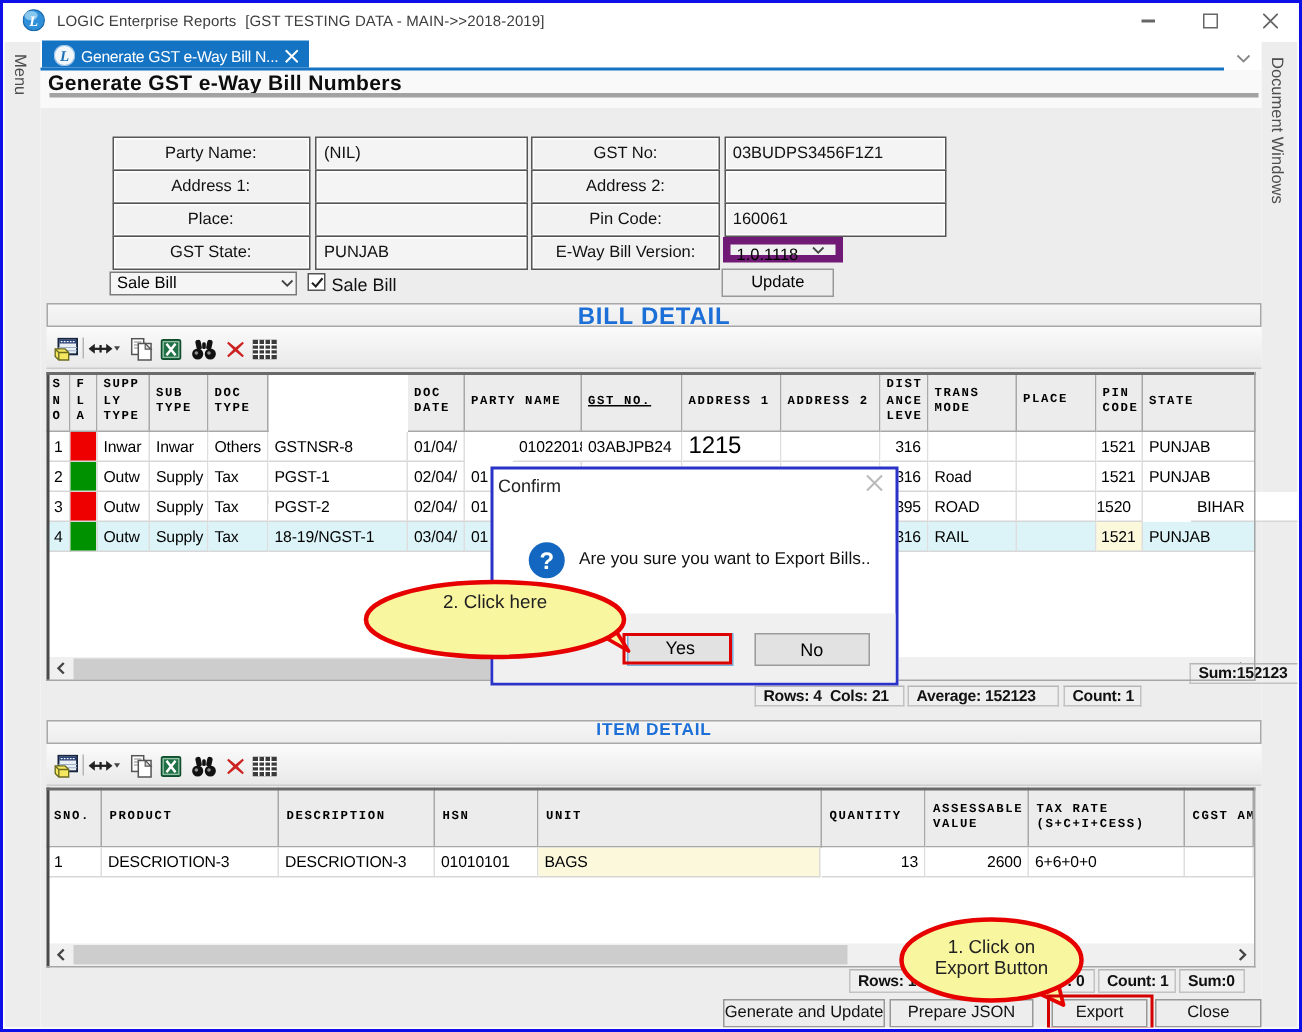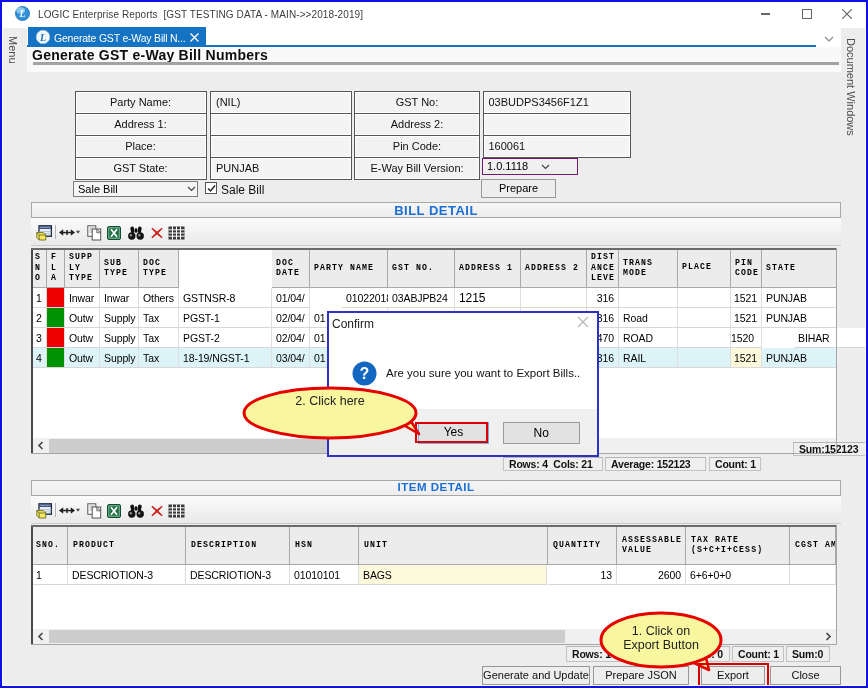--- a/index.html
+++ b/index.html
@@ -50,36 +50,36 @@
 <div style="position:absolute;background:#f4f4f4;border:1.5px solid #565656;box-shadow:inset 0 0 0 1px #ffffff;box-sizing:border-box;font-size:11px;color:#111;text-align:left;padding-left:5px;left:210px;top:113px;width:141.5px;height:23px;line-height:20px;"></div>
 <div style="position:absolute;background:#f2f2f2;border:1.5px solid #565656;box-shadow:inset 0 0 0 1px #ffffff;box-sizing:border-box;font-size:11px;color:#111;text-align:center;left:354px;top:113px;width:126px;height:23px;line-height:20px;">Address 2:</div>
 <div style="position:absolute;background:#f4f4f4;border:1.5px solid #565656;box-shadow:inset 0 0 0 1px #ffffff;box-sizing:border-box;font-size:11px;color:#111;text-align:left;padding-left:5px;left:482.5px;top:113px;width:148.5px;height:23px;line-height:20px;"></div>
 <div style="position:absolute;background:#f2f2f2;border:1.5px solid #565656;box-shadow:inset 0 0 0 1px #ffffff;box-sizing:border-box;font-size:11px;color:#111;text-align:center;left:74.5px;top:135px;width:132px;height:23px;line-height:20px;">Place:</div>
 <div style="position:absolute;background:#f4f4f4;border:1.5px solid #565656;box-shadow:inset 0 0 0 1px #ffffff;box-sizing:border-box;font-size:11px;color:#111;text-align:left;padding-left:5px;left:210px;top:135px;width:141.5px;height:23px;line-height:20px;"></div>
 <div style="position:absolute;background:#f2f2f2;border:1.5px solid #565656;box-shadow:inset 0 0 0 1px #ffffff;box-sizing:border-box;font-size:11px;color:#111;text-align:center;left:354px;top:135px;width:126px;height:23px;line-height:20px;">Pin Code:</div>
 <div style="position:absolute;background:#f4f4f4;border:1.5px solid #565656;box-shadow:inset 0 0 0 1px #ffffff;box-sizing:border-box;font-size:11px;color:#111;text-align:left;padding-left:5px;left:482.5px;top:135px;width:148.5px;height:23px;line-height:20px;">160061</div>
 <div style="position:absolute;background:#f2f2f2;border:1.5px solid #565656;box-shadow:inset 0 0 0 1px #ffffff;box-sizing:border-box;font-size:11px;color:#111;text-align:center;left:74.5px;top:157px;width:132px;height:23px;line-height:20px;">GST State:</div>
 <div style="position:absolute;background:#f4f4f4;border:1.5px solid #565656;box-shadow:inset 0 0 0 1px #ffffff;box-sizing:border-box;font-size:11px;color:#111;text-align:left;padding-left:5px;left:210px;top:157px;width:141.5px;height:23px;line-height:20px;">PUNJAB</div>
 <div style="position:absolute;background:#f2f2f2;border:1.5px solid #565656;box-shadow:inset 0 0 0 1px #ffffff;box-sizing:border-box;font-size:11px;color:#111;text-align:center;left:354px;top:157px;width:126px;height:23px;line-height:20px;">E-Way Bill Version:</div>
-<div style="position:absolute;left:482px;top:158px;width:96px;height:17px;background:#f0f0f0;border:1px solid #701a75;box-sizing:border-box;font-size:11px;line-height:15px;padding-left:4px;">1.0.1118</div>
+<div style="position:absolute;left:482px;top:158px;width:80px;height:17px;background:#f0f0f0;border:5px solid #701a75;box-sizing:border-box;font-size:11px;line-height:15px;padding-left:4px;">1.0.1118</div>
 <svg class="abs" style="left:541px;top:164px;" width="9" height="6" viewBox="0 0 9 6">
     <path d="M1 1 L4.5 4.5 L8 1" stroke="#444" stroke-width="1.2" fill="none"></path>
   </svg>
 <div style="position:absolute;left:73px;top:181px;width:125px;height:16px;background:#f5f5f5;border:1px solid #7a7a7a;box-sizing:border-box;font-size:11px;line-height:14px;padding-left:4px;">Sale Bill</div>
 <svg class="abs" style="left:187px;top:186px;" width="9" height="6" viewBox="0 0 9 6">
     <path d="M1 1 L4.5 4.5 L8 1" stroke="#444" stroke-width="1.2" fill="none"></path>
   </svg>
 <div style="position:absolute;left:205px;top:182px;width:12px;height:12px;background:#fff;border:1px solid #555;box-sizing:border-box;"></div>
 <svg class="abs" style="left:206.5px;top:183.5px;" width="9" height="9" viewBox="0 0 9 9">
     <path d="M1 4.5 L3.5 7 L8 1.5" stroke="#222" stroke-width="1.4" fill="none"></path>
   </svg>
 <div style="position:absolute;left:221px;top:183px;font-size:12px;color:#111;">Sale Bill</div>
-<div style="position:absolute;left:481px;top:179px;width:75px;height:19px;background:#ededed;border:1px solid #989898;box-sizing:border-box;font-size:11px;text-align:center;line-height:17px;">Prepare</div>
+<div style="position:absolute;left:481px;top:179px;width:75px;height:19px;background:#ededed;border:1px solid #989898;box-sizing:border-box;font-size:11px;text-align:center;line-height:17px;">Update</div>
 <div style="position:absolute;left:31px;top:201.5px;width:810px;height:16px;background:linear-gradient(#f6f6f6,#ededed);border:1px solid #a8a8a8;box-sizing:border-box;"></div>
-<div style="position:absolute;left:31px;top:203.0px;width:810px;font-size:13px;font-weight:bold;color:#1b6fd6;text-align:center;letter-spacing:0.5px;">BILL DETAIL</div>
+<div style="position:absolute;left:31px;top:203.0px;width:810px;font-size:16px;font-weight:bold;color:#1b6fd6;text-align:center;letter-spacing:0.5px;">BILL DETAIL</div>
 <div style="position:absolute;left:31px;top:217.5px;width:810px;height:28.5px;background:linear-gradient(#fbfbfb,#e9e9e9);border-bottom:1px solid #cccccc;box-sizing:border-box;"></div>
 <svg class="abs" style="left:36px;top:225.0px;" width="16" height="16" viewBox="0 0 16 16">
 <rect x="3" y="0.8" width="12.4" height="10.4" fill="#e9eef5" stroke="#16243d" stroke-width="1.3"></rect>
 <rect x="3.6" y="1.4" width="11.2" height="2.6" fill="#273f77"></rect>
 <path d="M4.5 2.7 h1.2 M6.5 2.7 h1.2 M8.5 2.7 h1.2 M10.5 2.7 h1.2 M12.5 2.7 h1.2" stroke="#fff" stroke-width="0.9"></path>
 <path d="M3 6.6 L15.4 6.6 M3 8.8 L15.4 8.8" stroke="#9bb0c8" stroke-width="0.7"></path>
 <path d="M0.8 7.6 L7.4 7.6 L9.8 10 L9.8 15 L3.2 15 L0.8 12.6 Z" fill="#f5e760" stroke="#6b6b20" stroke-width="0.9"></path>
 <path d="M0.8 7.6 L3.2 10 L9.8 10 M3.2 10 L3.2 15" fill="none" stroke="#6b6b20" stroke-width="0.9"></path>
 </svg>
 <div style="position:absolute;left:55px;top:225.0px;width:1px;height:14px;background:#b5b5b5;"></div>
@@ -135,21 +135,21 @@
   </div>
 <div style="position:absolute;left:179px;top:248px;width:93px;height:40px;border-right:1px solid #a8a8a8;border-bottom:5px solid #0f172a;box-sizing:border-box;background:#ececec;font-family:'Liberation Mono',monospace;font-size:8.2px;letter-spacing:1.1px;font-weight:bold;color:#000;line-height:10.5px;padding:1px 0 0 4px;overflow:hidden;display:flex;align-items:center;white-space:nowrap;margin-top:48px;">
     <div>DOC NO.</div>
   </div>
 <div style="position:absolute;left:272px;top:248px;width:38px;height:40px;border-right:1px solid #a8a8a8;border-bottom:1px solid #a8a8a8;box-sizing:border-box;background:#ececec;font-family:'Liberation Mono',monospace;font-size:8.2px;letter-spacing:1.1px;font-weight:bold;color:#000;line-height:10.5px;padding:1px 0 0 4px;overflow:hidden;display:flex;align-items:center;white-space:nowrap;">
     <div>DOC<br>DATE</div>
   </div>
 <div style="position:absolute;left:310px;top:248px;width:78px;height:40px;border-right:1px solid #a8a8a8;border-bottom:1px solid #a8a8a8;box-sizing:border-box;background:#ececec;font-family:'Liberation Mono',monospace;font-size:8.2px;letter-spacing:1.1px;font-weight:bold;color:#000;line-height:10.5px;padding:1px 0 0 4px;overflow:hidden;display:flex;align-items:center;white-space:nowrap;">
     <div>PARTY NAME</div>
   </div>
-<div style="position:absolute;left:388px;top:248px;width:67px;height:40px;border-right:1px solid #a8a8a8;border-bottom:1px solid #a8a8a8;box-sizing:border-box;background:#ececec;font-family:'Liberation Mono',monospace;font-size:8.2px;letter-spacing:1.1px;font-weight:bold;color:#000;line-height:10.5px;padding:1px 0 0 4px;overflow:hidden;display:flex;align-items:center;white-space:nowrap;">
+<div style="position:absolute;left:388px;top:248px;width:67px;height:40px;border-right:1px solid #a8a8a8;border-bottom:1px solid #a8a8a8;box-sizing:border-box;background:#ececec;font-family:'Liberation Mono',monospace;font-size:8.2px;letter-spacing:1.1px;font-weight:bold;color:#000;line-height:10.5px;padding:1px 0 0 4px;overflow:hidden;display:flex;align-items:center;white-space:nowrap;text-decoration:underline;">
     <div>GST NO.</div>
   </div>
 <div style="position:absolute;left:455px;top:248px;width:66px;height:40px;border-right:1px solid #a8a8a8;border-bottom:1px solid #a8a8a8;box-sizing:border-box;background:#ececec;font-family:'Liberation Mono',monospace;font-size:8.2px;letter-spacing:1.1px;font-weight:bold;color:#000;line-height:10.5px;padding:1px 0 0 4px;overflow:hidden;display:flex;align-items:center;white-space:nowrap;">
     <div>ADDRESS 1</div>
   </div>
 <div style="position:absolute;left:521px;top:248px;width:66px;height:40px;border-right:1px solid #a8a8a8;border-bottom:1px solid #a8a8a8;box-sizing:border-box;background:#ececec;font-family:'Liberation Mono',monospace;font-size:8.2px;letter-spacing:1.1px;font-weight:bold;color:#000;line-height:10.5px;padding:1px 0 0 4px;overflow:hidden;display:flex;align-items:center;white-space:nowrap;">
     <div>ADDRESS 2</div>
   </div>
 <div style="position:absolute;left:587px;top:248px;width:32px;height:40px;border-right:1px solid #a8a8a8;border-bottom:1px solid #a8a8a8;box-sizing:border-box;background:#ececec;font-family:'Liberation Mono',monospace;font-size:8.2px;letter-spacing:1.1px;font-weight:bold;color:#000;line-height:10.5px;padding:1px 0 0 4px;overflow:hidden;display:flex;align-items:center;white-space:nowrap;">
     <div>DIST<br>ANCE<br>LEVE</div>
@@ -168,21 +168,21 @@
   </div>
 <div style="position:absolute;left:31px;top:288px;width:16px;height:20px;border-right:1px solid #dedede;border-bottom:1px solid #d7d7d7;box-sizing:border-box;background:#ffffff;font-size:10.5px;letter-spacing:-0.1px;color:#000;line-height:20px;text-align:left;padding-left:5px;overflow:hidden;white-space:nowrap;">1</div>
 <div style="position:absolute;left:47px;top:288px;width:18px;height:20px;border-right:1px solid #dedede;border-bottom:1px solid #d7d7d7;box-sizing:border-box;background:#ee0000;font-size:10.5px;letter-spacing:-0.1px;color:#000;line-height:20px;text-align:left;padding-left:4px;overflow:hidden;white-space:nowrap;"></div>
 <div style="position:absolute;left:65px;top:288px;width:35px;height:20px;border-right:1px solid #dedede;border-bottom:1px solid #d7d7d7;box-sizing:border-box;background:#ffffff;font-size:10.5px;letter-spacing:-0.1px;color:#000;line-height:20px;text-align:left;padding-left:4px;overflow:hidden;white-space:nowrap;">Inwar</div>
 <div style="position:absolute;left:100px;top:288px;width:39px;height:20px;border-right:1px solid #dedede;border-bottom:1px solid #d7d7d7;box-sizing:border-box;background:#ffffff;font-size:10.5px;letter-spacing:-0.1px;color:#000;line-height:20px;text-align:left;padding-left:4px;overflow:hidden;white-space:nowrap;">Inwar</div>
 <div style="position:absolute;left:139px;top:288px;width:40px;height:20px;border-right:1px solid #dedede;border-bottom:1px solid #d7d7d7;box-sizing:border-box;background:#ffffff;font-size:10.5px;letter-spacing:-0.1px;color:#000;line-height:20px;text-align:left;padding-left:4px;overflow:hidden;white-space:nowrap;">Others</div>
 <div style="position:absolute;left:179px;top:288px;width:93px;height:20px;border-right:1px solid #dedede;border-bottom:1px solid #d7d7d7;box-sizing:border-box;background:#ffffff;font-size:10.5px;letter-spacing:-0.1px;color:#000;line-height:20px;text-align:left;padding-left:4px;overflow:hidden;white-space:nowrap;">GSTNSR-8</div>
 <div style="position:absolute;left:272px;top:288px;width:38px;height:20px;border-right:1px solid #dedede;border-bottom:1px solid #d7d7d7;box-sizing:border-box;background:#ffffff;font-size:10.5px;letter-spacing:-0.1px;color:#000;line-height:20px;text-align:left;padding-left:4px;overflow:hidden;white-space:nowrap;">01/04/</div>
 <div style="position:absolute;left:310px;top:288px;width:78px;height:20px;border-right:1px solid #dedede;border-bottom:1px solid #d7d7d7;box-sizing:border-box;background:#ffffff;font-size:10.5px;letter-spacing:-0.1px;color:#000;line-height:20px;text-align:left;padding-left:4px;overflow:hidden;white-space:nowrap;margin-left:32px;">01022018_CUS</div>
 <div style="position:absolute;left:388px;top:288px;width:67px;height:20px;border-right:1px solid #dedede;border-bottom:1px solid #d7d7d7;box-sizing:border-box;background:#ffffff;font-size:10.5px;letter-spacing:-0.1px;color:#000;line-height:20px;text-align:left;padding-left:4px;overflow:hidden;white-space:nowrap;">03ABJPB24</div>
-<div style="position:absolute;left:455px;top:288px;width:66px;height:20px;border-right:1px solid #dedede;border-bottom:1px solid #d7d7d7;box-sizing:border-box;background:#ffffff;font-size:12px;letter-spacing:-0.1px;color:#000;line-height:20px;text-align:left;padding-left:4px;overflow:hidden;white-space:nowrap;">1215</div>
+<div style="position:absolute;left:455px;top:288px;width:66px;height:20px;border-right:1px solid #dedede;border-bottom:1px solid #d7d7d7;box-sizing:border-box;background:#ffffff;font-size:16px;letter-spacing:-0.1px;color:#000;line-height:20px;text-align:left;padding-left:4px;overflow:hidden;white-space:nowrap;">1215</div>
 <div style="position:absolute;left:521px;top:288px;width:66px;height:20px;border-right:1px solid #dedede;border-bottom:1px solid #d7d7d7;box-sizing:border-box;background:#ffffff;font-size:10.5px;letter-spacing:-0.1px;color:#000;line-height:20px;text-align:left;padding-left:4px;overflow:hidden;white-space:nowrap;"></div>
 <div style="position:absolute;left:587px;top:288px;width:32px;height:20px;border-right:1px solid #dedede;border-bottom:1px solid #d7d7d7;box-sizing:border-box;background:#ffffff;font-size:10.5px;letter-spacing:-0.1px;color:#000;line-height:20px;text-align:right;padding-right:4px;overflow:hidden;white-space:nowrap;">316</div>
 <div style="position:absolute;left:619px;top:288px;width:59px;height:20px;border-right:1px solid #dedede;border-bottom:1px solid #d7d7d7;box-sizing:border-box;background:#ffffff;font-size:10.5px;letter-spacing:-0.1px;color:#000;line-height:20px;text-align:left;padding-left:4px;overflow:hidden;white-space:nowrap;"></div>
 <div style="position:absolute;left:678px;top:288px;width:53px;height:20px;border-right:1px solid #dedede;border-bottom:1px solid #d7d7d7;box-sizing:border-box;background:#ffffff;font-size:10.5px;letter-spacing:-0.1px;color:#000;line-height:20px;text-align:left;padding-left:4px;overflow:hidden;white-space:nowrap;"></div>
 <div style="position:absolute;left:731px;top:288px;width:31px;height:20px;border-right:1px solid #dedede;border-bottom:1px solid #d7d7d7;box-sizing:border-box;background:#ffffff;font-size:10.5px;letter-spacing:-0.1px;color:#000;line-height:20px;text-align:right;padding-right:4px;overflow:hidden;white-space:nowrap;">1521</div>
 <div style="position:absolute;left:762px;top:288px;width:75px;height:20px;border-right:1px solid #dedede;border-bottom:1px solid #d7d7d7;box-sizing:border-box;background:#ffffff;font-size:10.5px;letter-spacing:-0.1px;color:#000;line-height:20px;text-align:left;padding-left:4px;overflow:hidden;white-space:nowrap;">PUNJAB</div>
 <div style="position:absolute;left:31px;top:308px;width:16px;height:20px;border-right:1px solid #dedede;border-bottom:1px solid #d7d7d7;box-sizing:border-box;background:#ffffff;font-size:10.5px;letter-spacing:-0.1px;color:#000;line-height:20px;text-align:left;padding-left:5px;overflow:hidden;white-space:nowrap;">2</div>
 <div style="position:absolute;left:47px;top:308px;width:18px;height:20px;border-right:1px solid #dedede;border-bottom:1px solid #d7d7d7;box-sizing:border-box;background:#009100;font-size:10.5px;letter-spacing:-0.1px;color:#000;line-height:20px;text-align:left;padding-left:4px;overflow:hidden;white-space:nowrap;"></div>
 <div style="position:absolute;left:65px;top:308px;width:35px;height:20px;border-right:1px solid #dedede;border-bottom:1px solid #d7d7d7;box-sizing:border-box;background:#ffffff;font-size:10.5px;letter-spacing:-0.1px;color:#000;line-height:20px;text-align:left;padding-left:4px;overflow:hidden;white-space:nowrap;">Outw</div>
 <div style="position:absolute;left:100px;top:308px;width:39px;height:20px;border-right:1px solid #dedede;border-bottom:1px solid #d7d7d7;box-sizing:border-box;background:#ffffff;font-size:10.5px;letter-spacing:-0.1px;color:#000;line-height:20px;text-align:left;padding-left:4px;overflow:hidden;white-space:nowrap;">Supply</div>
@@ -202,21 +202,21 @@
 <div style="position:absolute;left:47px;top:328px;width:18px;height:20px;border-right:1px solid #dedede;border-bottom:1px solid #d7d7d7;box-sizing:border-box;background:#ee0000;font-size:10.5px;letter-spacing:-0.1px;color:#000;line-height:20px;text-align:left;padding-left:4px;overflow:hidden;white-space:nowrap;"></div>
 <div style="position:absolute;left:65px;top:328px;width:35px;height:20px;border-right:1px solid #dedede;border-bottom:1px solid #d7d7d7;box-sizing:border-box;background:#ffffff;font-size:10.5px;letter-spacing:-0.1px;color:#000;line-height:20px;text-align:left;padding-left:4px;overflow:hidden;white-space:nowrap;">Outw</div>
 <div style="position:absolute;left:100px;top:328px;width:39px;height:20px;border-right:1px solid #dedede;border-bottom:1px solid #d7d7d7;box-sizing:border-box;background:#ffffff;font-size:10.5px;letter-spacing:-0.1px;color:#000;line-height:20px;text-align:left;padding-left:4px;overflow:hidden;white-space:nowrap;">Supply</div>
 <div style="position:absolute;left:139px;top:328px;width:40px;height:20px;border-right:1px solid #dedede;border-bottom:1px solid #d7d7d7;box-sizing:border-box;background:#ffffff;font-size:10.5px;letter-spacing:-0.1px;color:#000;line-height:20px;text-align:left;padding-left:4px;overflow:hidden;white-space:nowrap;">Tax</div>
 <div style="position:absolute;left:179px;top:328px;width:93px;height:20px;border-right:1px solid #dedede;border-bottom:1px solid #d7d7d7;box-sizing:border-box;background:#ffffff;font-size:10.5px;letter-spacing:-0.1px;color:#000;line-height:20px;text-align:left;padding-left:4px;overflow:hidden;white-space:nowrap;">PGST-2</div>
 <div style="position:absolute;left:272px;top:328px;width:38px;height:20px;border-right:1px solid #dedede;border-bottom:1px solid #d7d7d7;box-sizing:border-box;background:#ffffff;font-size:10.5px;letter-spacing:-0.1px;color:#000;line-height:20px;text-align:left;padding-left:4px;overflow:hidden;white-space:nowrap;">02/04/</div>
 <div style="position:absolute;left:310px;top:328px;width:78px;height:20px;border-right:1px solid #dedede;border-bottom:1px solid #d7d7d7;box-sizing:border-box;background:#ffffff;font-size:10.5px;letter-spacing:-0.1px;color:#000;line-height:20px;text-align:left;padding-left:4px;overflow:hidden;white-space:nowrap;">01</div>
 <div style="position:absolute;left:388px;top:328px;width:67px;height:20px;border-right:1px solid #dedede;border-bottom:1px solid #d7d7d7;box-sizing:border-box;background:#ffffff;font-size:10.5px;letter-spacing:-0.1px;color:#000;line-height:20px;text-align:left;padding-left:4px;overflow:hidden;white-space:nowrap;"></div>
 <div style="position:absolute;left:455px;top:328px;width:66px;height:20px;border-right:1px solid #dedede;border-bottom:1px solid #d7d7d7;box-sizing:border-box;background:#ffffff;font-size:10.5px;letter-spacing:-0.1px;color:#000;line-height:20px;text-align:left;padding-left:4px;overflow:hidden;white-space:nowrap;"></div>
 <div style="position:absolute;left:521px;top:328px;width:66px;height:20px;border-right:1px solid #dedede;border-bottom:1px solid #d7d7d7;box-sizing:border-box;background:#ffffff;font-size:10.5px;letter-spacing:-0.1px;color:#000;line-height:20px;text-align:left;padding-left:4px;overflow:hidden;white-space:nowrap;"></div>
-<div style="position:absolute;left:587px;top:328px;width:32px;height:20px;border-right:1px solid #dedede;border-bottom:1px solid #d7d7d7;box-sizing:border-box;background:#ffffff;font-size:10.5px;letter-spacing:-0.1px;color:#000;line-height:20px;text-align:right;padding-right:4px;overflow:hidden;white-space:nowrap;">470</div>
+<div style="position:absolute;left:587px;top:328px;width:32px;height:20px;border-right:1px solid #dedede;border-bottom:1px solid #d7d7d7;box-sizing:border-box;background:#ffffff;font-size:10.5px;letter-spacing:-0.1px;color:#000;line-height:20px;text-align:right;padding-right:4px;overflow:hidden;white-space:nowrap;">395</div>
 <div style="position:absolute;left:619px;top:328px;width:59px;height:20px;border-right:1px solid #dedede;border-bottom:1px solid #d7d7d7;box-sizing:border-box;background:#ffffff;font-size:10.5px;letter-spacing:-0.1px;color:#000;line-height:20px;text-align:left;padding-left:4px;overflow:hidden;white-space:nowrap;">ROAD</div>
 <div style="position:absolute;left:678px;top:328px;width:53px;height:20px;border-right:1px solid #dedede;border-bottom:1px solid #d7d7d7;box-sizing:border-box;background:#ffffff;font-size:10.5px;letter-spacing:-0.1px;color:#000;line-height:20px;text-align:left;padding-left:4px;overflow:hidden;white-space:nowrap;"></div>
 <div style="position:absolute;left:731px;top:328px;width:31px;height:20px;border-right:1px solid #dedede;border-bottom:1px solid #d7d7d7;box-sizing:border-box;background:#ffffff;font-size:10.5px;letter-spacing:-0.1px;color:#000;line-height:20px;text-align:right;padding-right:10px;overflow:hidden;white-space:nowrap;">1520</div>
 <div style="position:absolute;left:762px;top:328px;width:75px;height:20px;border-right:1px solid #dedede;border-bottom:1px solid #d7d7d7;box-sizing:border-box;background:#ffffff;font-size:10.5px;letter-spacing:-0.1px;color:#000;line-height:20px;text-align:left;padding-left:4px;overflow:hidden;white-space:nowrap;margin-left:32px;">BIHAR</div>
 <div style="position:absolute;left:31px;top:348px;width:16px;height:20px;border-right:1px solid #dedede;border-bottom:1px solid #d7d7d7;box-sizing:border-box;background:#dcf4f8;font-size:10.5px;letter-spacing:-0.1px;color:#000;line-height:20px;text-align:left;padding-left:5px;overflow:hidden;white-space:nowrap;">4</div>
 <div style="position:absolute;left:47px;top:348px;width:18px;height:20px;border-right:1px solid #dedede;border-bottom:1px solid #d7d7d7;box-sizing:border-box;background:#009100;font-size:10.5px;letter-spacing:-0.1px;color:#000;line-height:20px;text-align:left;padding-left:4px;overflow:hidden;white-space:nowrap;"></div>
 <div style="position:absolute;left:65px;top:348px;width:35px;height:20px;border-right:1px solid #dedede;border-bottom:1px solid #d7d7d7;box-sizing:border-box;background:#dcf4f8;font-size:10.5px;letter-spacing:-0.1px;color:#000;line-height:20px;text-align:left;padding-left:4px;overflow:hidden;white-space:nowrap;">Outw</div>
 <div style="position:absolute;left:100px;top:348px;width:39px;height:20px;border-right:1px solid #dedede;border-bottom:1px solid #d7d7d7;box-sizing:border-box;background:#dcf4f8;font-size:10.5px;letter-spacing:-0.1px;color:#000;line-height:20px;text-align:left;padding-left:4px;overflow:hidden;white-space:nowrap;">Supply</div>
 <div style="position:absolute;left:139px;top:348px;width:40px;height:20px;border-right:1px solid #dedede;border-bottom:1px solid #d7d7d7;box-sizing:border-box;background:#dcf4f8;font-size:10.5px;letter-spacing:-0.1px;color:#000;line-height:20px;text-align:left;padding-left:4px;overflow:hidden;white-space:nowrap;">Tax</div>
 <div style="position:absolute;left:179px;top:348px;width:93px;height:20px;border-right:1px solid #dedede;border-bottom:1px solid #d7d7d7;box-sizing:border-box;background:#dcf4f8;font-size:10.5px;letter-spacing:-0.1px;color:#000;line-height:20px;text-align:left;padding-left:4px;overflow:hidden;white-space:nowrap;">18-19/NGST-1</div>

